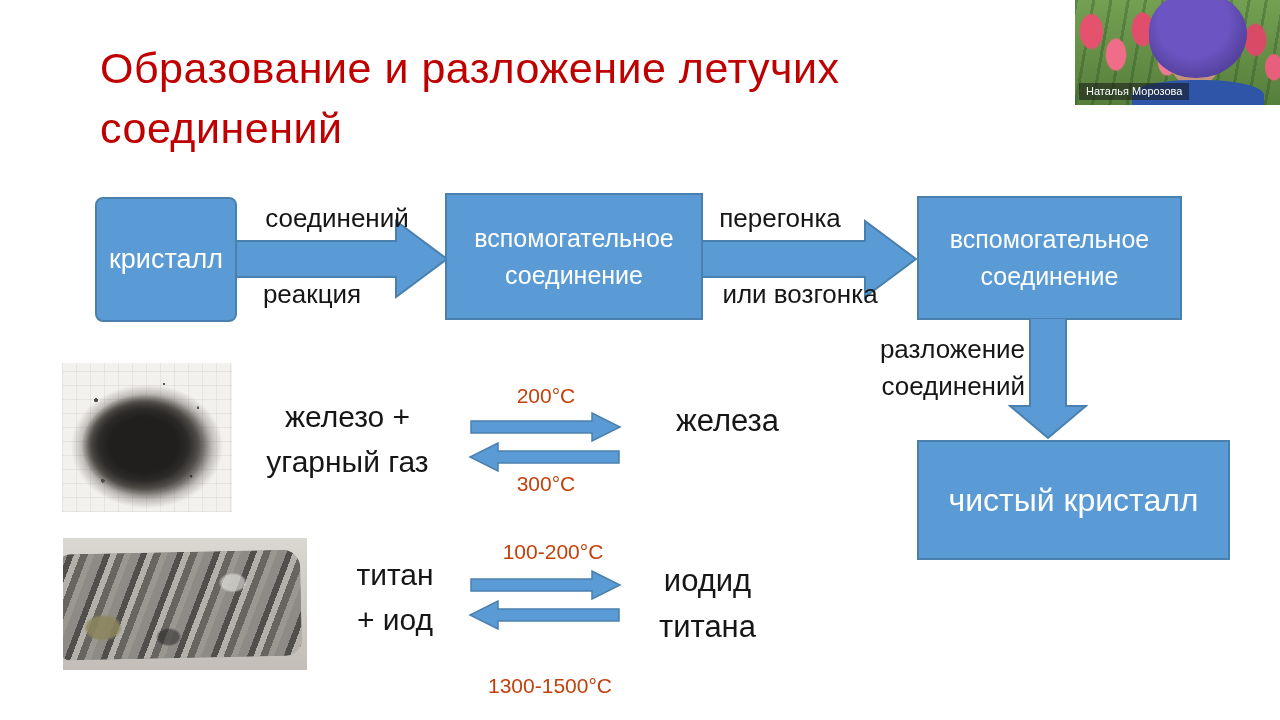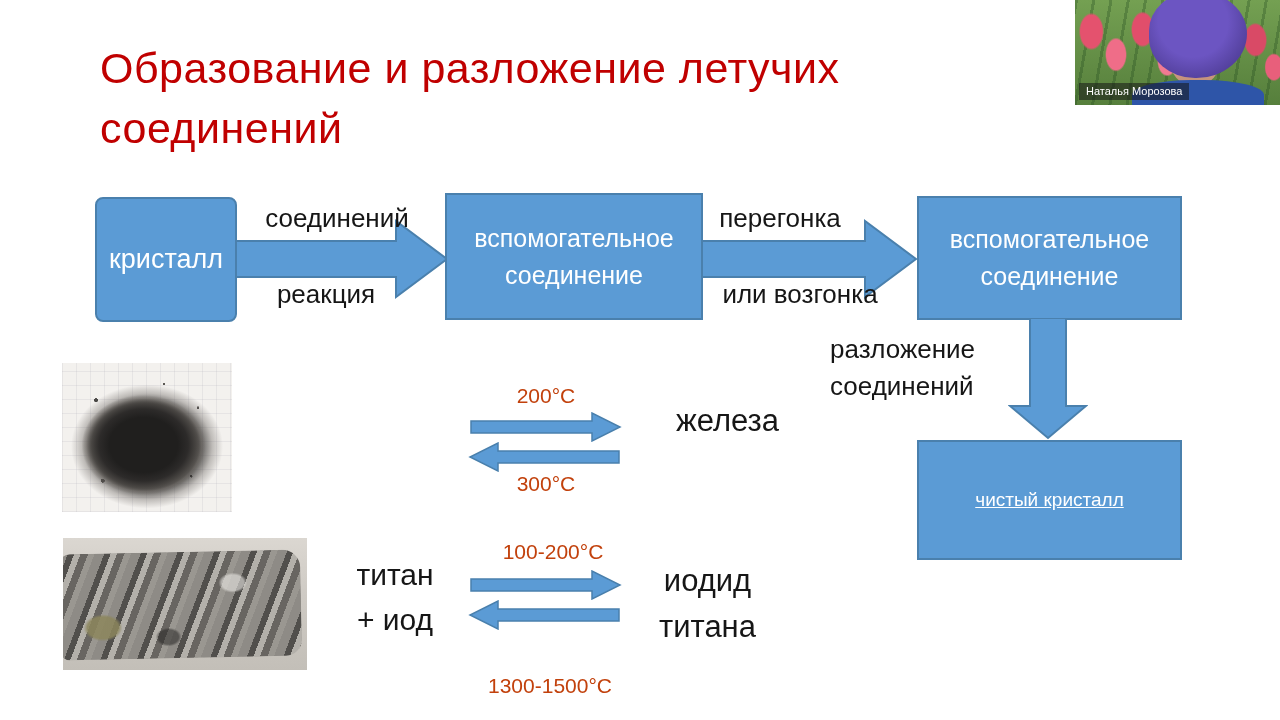--- a/index.html
+++ b/index.html
@@ -17,35 +17,35 @@
 
   
   .flow-box {
     position:absolute; background:#5b9bd5; border:2px solid #4a80ad;
     color:#ffffff; display:flex; flex-direction:column;
     align-items:center; justify-content:center; text-align:center;
   }
   .box-crystal { left:95px;  top:197px; width:142px; height:125px; font-size:27px;border-radius:8px; }
   .box-aux1    { left:445px; top:193px; width:258px; height:127px; font-size:25px; line-height:37px; }
   .box-aux2    { left:917px; top:196px; width:265px; height:124px; font-size:25px; line-height:37px; }
-  .box-pure    { left:917px; top:440px; width:265px; height:120px; font-size:19px;text-decoration:underline; }
+  .box-pure    { left:917px; top:440px; width:313px; height:120px; font-size:32px; }
 
   .flow-arrow { position:absolute; }
 
   .arrow-label {
     position:absolute; font-size:26px; color:#161616; text-align:center;
     white-space:nowrap;
   }
   .lbl-chem  { left:237px; top:203px; width:200px; }
-  .lbl-react { left:237px; top:279px; width:150px;margin-left:14px; }
+  .lbl-react { left:237px; top:279px; width:150px; }
   .lbl-pereg { left:700px; top:203px; width:160px; }
   .lbl-vozg  { left:700px; top:279px; width:200px; }
   .lbl-decomp{
     position:absolute; left:830px; top:331px; width:195px;
-    font-size:26px; line-height:37px; color:#161616;
+    font-size:26px; line-height:37px; text-align:right; color:#161616;
   }
 
   
   .reactants, .products {
     position:absolute; text-align:center; font-size:30px; line-height:45px; color:#161616;
   }
   .reactants-1 { left:240px; top:394px; width:215px; }
   .products-1  { left:630px; top:398px; width:195px; font-size:31px; line-height:46px; }
   .reactants-2 { left:330px; top:552px; width:130px; }
   .products-2  { left:625px; top:558px; width:165px; font-size:31px; line-height:46px; }
@@ -172,20 +172,24 @@
     <div>разложение</div>
     <div>соединений</div>
   </div>
 
   <div class="flow-box box-pure">
     <span>чистый кристалл</span>
   </div>
 
   <div class="photo-iron"></div>
 
+  <div class="reactants reactants-1">
+    <div>железо +</div>
+    <div>угарный газ</div>
+  </div>
 
   <div class="temp-label temp-1a">200°C</div>
   <svg class="flow-arrow" style="left:470px; top:412px;" width="152" height="30">
     <polygon points="1,9 122,9 122,1 150,15 122,29 122,21 1,21" fill="#5b9bd5" stroke="#4a80ad" stroke-width="1.5"></polygon>
   </svg>
   <svg class="flow-arrow" style="left:468px; top:442px;" width="152" height="30">
     <polygon points="151,9 30,9 30,1 2,15 30,29 30,21 151,21" fill="#5b9bd5" stroke="#4a80ad" stroke-width="1.5"></polygon>
   </svg>
   <div class="temp-label temp-1b">300°C</div>
 

